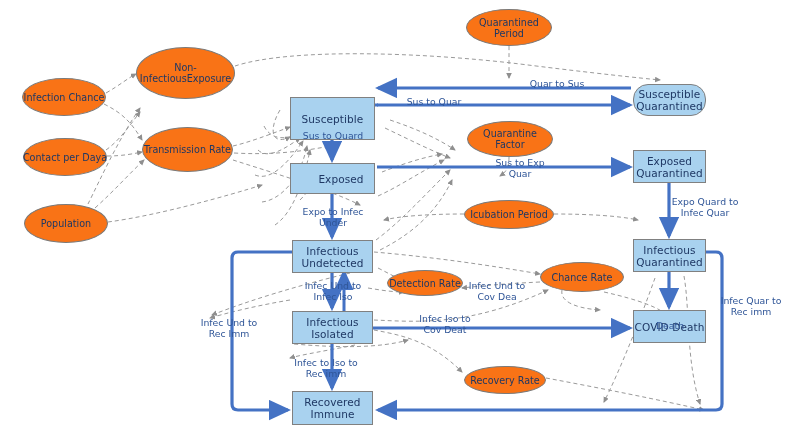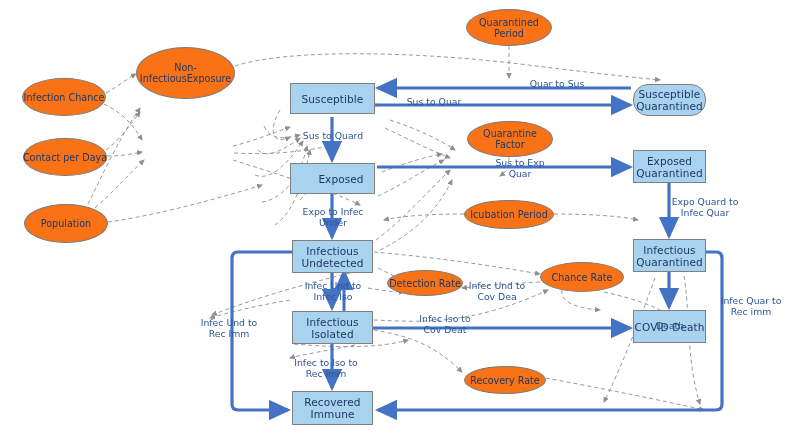--- a/index.html
+++ b/index.html
@@ -138,21 +138,21 @@
       <path d="M344,328 L630,328"></path>
 
       <path d="M706,252 L716,252 Q722,252 722,258 L722,404 Q722,410 716,410 L378,410"></path>
     </g>
 
     <g fill="none" stroke="#4472c4" stroke-width="3">
       <path d="M375,105 L378,105"></path>
     </g>
   </svg>
 
-  <div class="stock" style="left:290px;top:83px;width:85px;height:31px;">
+  <div class="stock" style="left:290px;top:97px;width:85px;height:43px;">
     <span>Susceptible</span>
   </div>
   <div class="stock" style="left:290px;top:163px;width:85px;height:31px;padding-left:17px;">
     <span>Exposed</span>
   </div>
   <div class="stock" style="left:292px;top:240px;width:81px;height:33px;">
     <span>Infectious
 Undetected</span>
   </div>
   <div class="stock" style="left:292px;top:311px;width:81px;height:33px;">
@@ -184,20 +184,23 @@
   </div>
   <div class="aux" style="left:23px;top:138px;width:84px;height:38px;">
     <span>Contact per Daya</span>
   </div>
   <div class="aux" style="left:24px;top:204px;width:84px;height:39px;">
     <span>Population</span>
   </div>
   <div class="aux wrap" style="left:136px;top:47px;width:99px;height:52px;">
     <span>Non-
 InfectiousExposure</span>
+  </div>
+  <div class="aux" style="left:142px;top:127px;width:91px;height:45px;">
+    <span>Transmission Rate</span>
   </div>
   <div class="aux wrap" style="left:466px;top:9px;width:86px;height:37px;">
     <span>Quarantined
 Period</span>
   </div>
   <div class="aux wrap" style="left:467px;top:121px;width:86px;height:36px;">
     <span>Quarantine
 Factor</span>
   </div>
   <div class="aux" style="left:464px;top:200px;width:90px;height:29px;">

